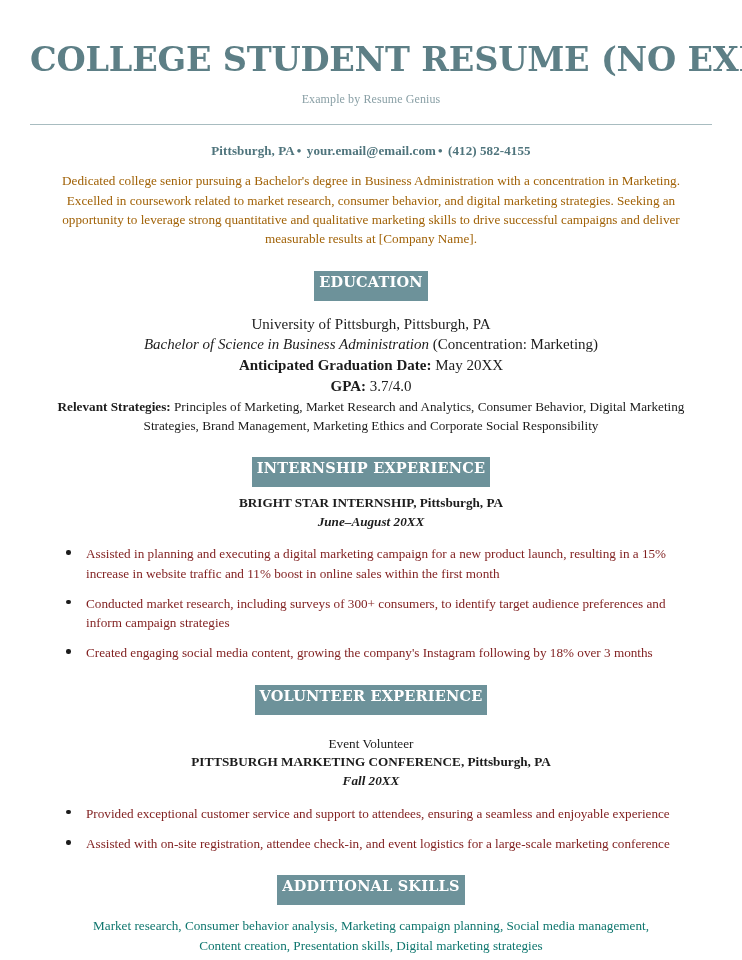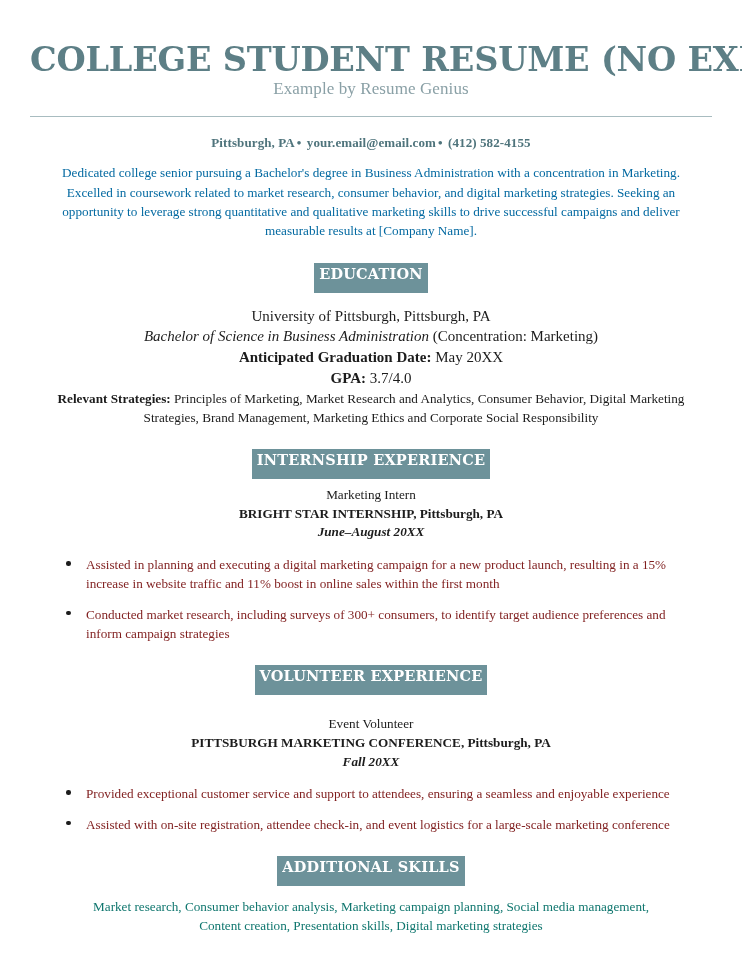--- a/index.html
+++ b/index.html
@@ -35,23 +35,23 @@
     font-weight: bold;
     font-size: 33.5px;
     line-height: 1.08;
     letter-spacing: -0.2px;
     color: #5d7f86;
     margin: 0;
     white-space: nowrap;
   }
   .resume-subtitle {
     font-family: "Liberation Serif", "DejaVu Serif", serif;
-    font-size: 17px;
+    font-size: 12px;
     color: #8aa0a6;
-    margin: 1px 0 0 0;
+    margin: 14px 0 0 0;
     letter-spacing: 0.1px;
   }
   .header-rule {
     height: 1px;
     background: #a8bcc0;
     margin: 17px 0 0 0;
   }
 
   
   .contact-line {
@@ -66,21 +66,21 @@
   .contact-sep {
     color: #4f747c;
     padding: 0 2px;
   }
 
   
   .summary {
     text-align: center;
     font-size: 13.2px;
     line-height: 1.47;
-    color: #0369a1;
+    color: #a16207;
     margin: 12px 28px 0 28px;
   }
 
   
   .section-head {
     text-align: center;
     margin-top: 22px;
   }
   .section-head .chip {
     display: inline-block;
@@ -203,27 +203,27 @@
     <div class="cline tight"><span class="i">Bachelor of Science in Business Administration</span><span> (Concentration: Marketing)</span></div>
     <div class="cline tight"><span class="b">Anticipated Graduation Date:</span><span> May 20XX</span></div>
     <div class="cline tight"><span class="b">GPA:</span><span> 3.7/4.0</span></div>
     <div class="coursework"><span class="b">Relevant Strategies:</span><span> Principles of Marketing, Market Research and Analytics, Consumer Behavior, Digital Marketing Strategies, Brand Management, Marketing Ethics and Corporate Social Responsibility</span></div>
   </div>
 
   <div class="section-head">
     <span class="chip">INTERNSHIP EXPERIENCE</span>
   </div>
   <div class="entry-head">
-    <div class="role">Marketing Intern</div>
     <div class="org">BRIGHT STAR INTERNSHIP, Pittsburgh, PA</div>
     <div class="dates">June–August 20XX</div>
   </div>
   <ul class="bullets">
     <li><span class="dot"></span><span>Assisted in planning and executing a digital marketing campaign for a new product launch, resulting in a 15% increase in website traffic and 11% boost in online sales within the first month</span></li>
     <li><span class="dot"></span><span>Conducted market research, including surveys of 300+ consumers, to identify target audience preferences and inform campaign strategies</span></li>
+    <li><span class="dot"></span><span>Created engaging social media content, growing the company's Instagram following by 18% over 3 months</span></li>
   </ul>
 
   <div class="section-head">
     <span class="chip">VOLUNTEER EXPERIENCE</span>
   </div>
   <div class="entry-head gap-lg">
     <div class="role">Event Volunteer</div>
     <div class="org">PITTSBURGH MARKETING CONFERENCE, Pittsburgh, PA</div>
     <div class="dates">Fall 20XX</div>
   </div>

